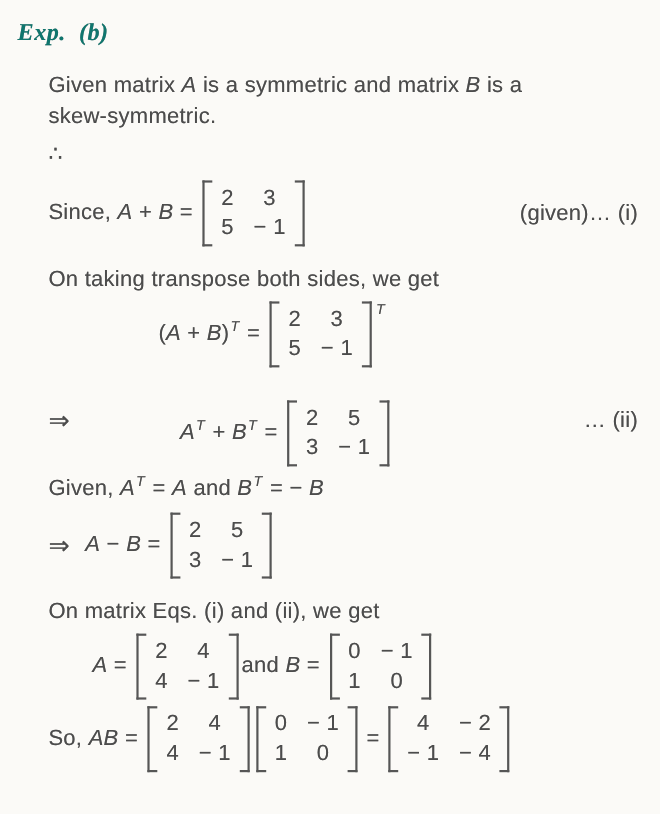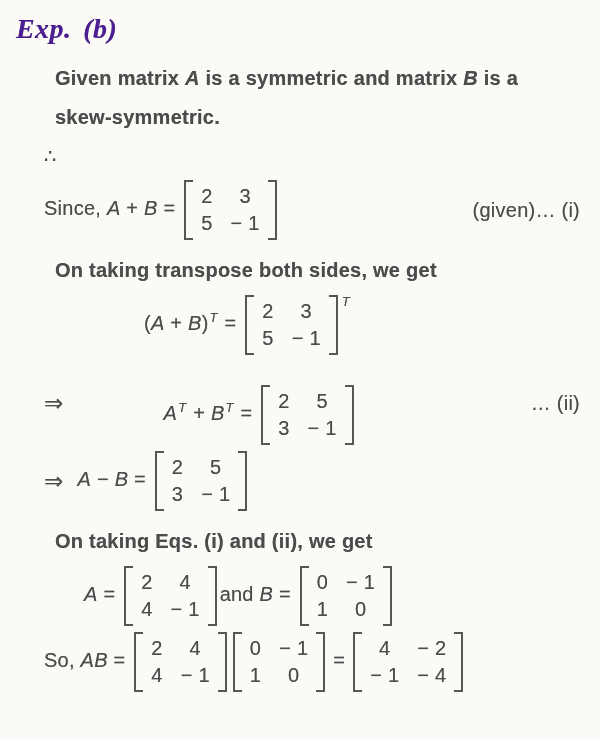--- a/index.html
+++ b/index.html
@@ -15,34 +15,34 @@
     overflow: hidden;
   }
   .page {
     padding: 12px 20px 0 16px;
     text-shadow: 0 0 0.6px rgba(90,90,90,0.65);
   }
   .heading {
     font-family: "Liberation Serif", "DejaVu Serif", serif;
     font-weight: bold;
     font-style: italic;
-    font-size: 28px;
+    font-size: 22px;
     line-height: 34px;
-    color: #4c1d95;
+    color: #0f766e;
     letter-spacing: 0.4px;
   }
   .heading .hlabel { margin-left: 12px; }
   .content {
     margin-top: 18px;
     padding-left: 28px;
     font-size: 20px;
     line-height: 28px;
     letter-spacing: 0.25px;
   }
-  .line { margin: 11px; font-weight: bold; }
+  .line { margin: 0; }
   .var { font-style: italic; }
   .sup {
     font-size: 13px;
     font-style: italic;
     position: relative;
     top: -8px;
     margin: 0 1px;
   }
   
   .mx {
@@ -153,36 +153,37 @@
               <span>2</span>
               <span>5</span>
               <span>3</span>
               <span>− 1</span>
             </span>
             <span class="br brr"></span>
           </span></span>
       <span class="annot">… (ii)</span>
     </div>
 
+    <p class="line mt-sm"><span>Given, </span><span class="var">A</span><span class="sup">T</span><span> = </span><span class="var">A</span><span> and </span><span class="var">B</span><span class="sup">T</span><span> = − </span><span class="var">B</span></p>
 
     <div class="row row-aminusb mt-sm">
       <span class="arrow">⇒</span>
       <span class="eqline"><span class="var">A</span><span> − </span><span class="var">B</span><span> = </span><span class="mx">
             <span class="br bl"></span>
             <span class="cells">
               <span>2</span>
               <span>5</span>
               <span>3</span>
               <span>− 1</span>
             </span>
             <span class="br brr"></span>
           </span></span>
     </div>
 
-    <p class="line mt-lg">On taking Eqs. (i) and (ii), we get</p>
+    <p class="line mt-lg">On matrix Eqs. (i) and (ii), we get</p>
 
     <div class="row-solution mt-sm">
       <span class="eqline"><span class="var">A</span><span> = </span><span class="mx">
             <span class="br bl"></span>
             <span class="cells">
               <span>2</span>
               <span>4</span>
               <span>4</span>
               <span>− 1</span>
             </span>

